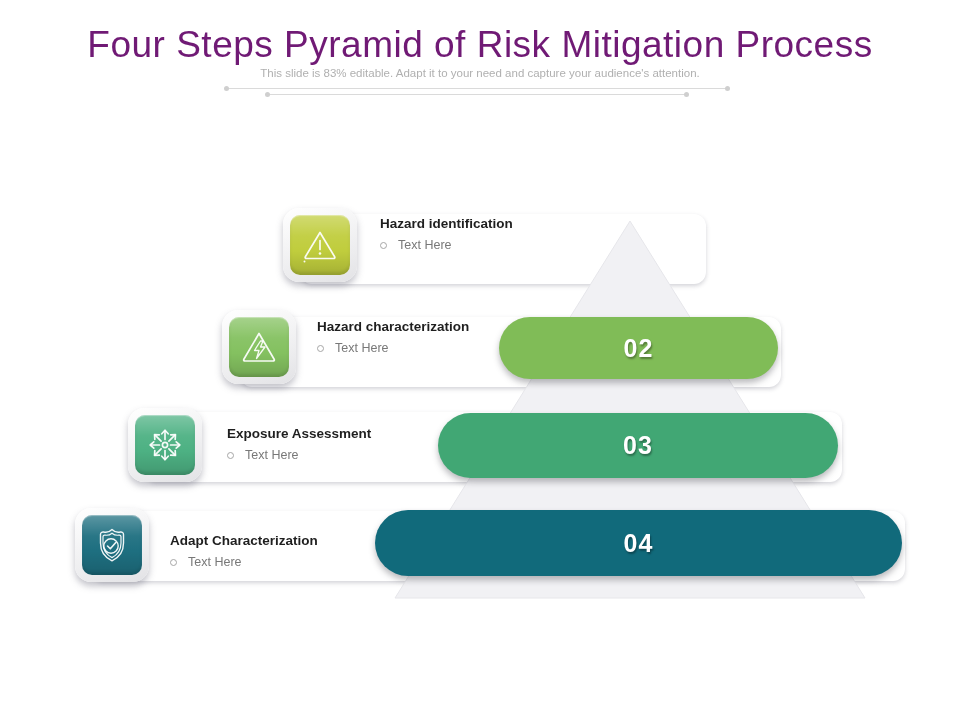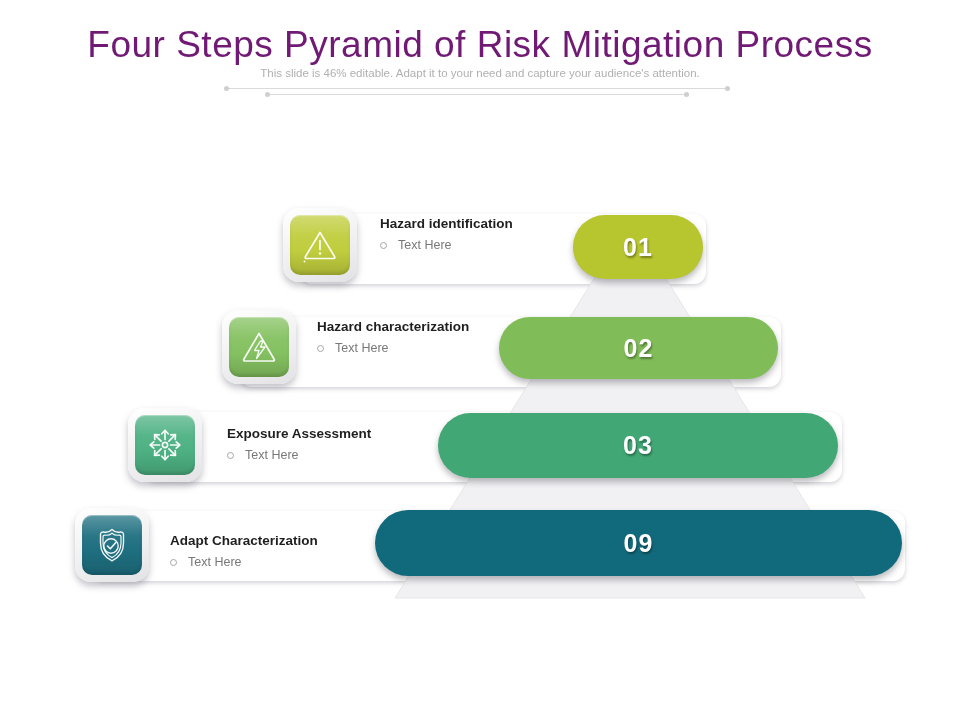--- a/index.html
+++ b/index.html
@@ -65,50 +65,47 @@
   #text-2 { left:317px; top:318px; width:155px; }
   #text-3 { left:227px; top:425px; width:250px; }
   #text-4 { left:170px; top:532px; width:250px; }
 </style>
 </head>
 <body>
 
 <div class="slide">
 
   <div class="title">Four Steps Pyramid of Risk Mitigation Process</div>
-  <div class="subtitle">This slide is 46% editable. Adapt it to your need and capture your audience's attention.</div>
+  <div class="subtitle">This slide is 83% editable. Adapt it to your need and capture your audience's attention.</div>
   <div class="divline" id="divline-a">
     <span class="dot left"></span>
     <span class="dot right"></span>
   </div>
   <div class="divline" id="divline-b">
     <span class="dot left"></span>
     <span class="dot right"></span>
   </div>
 
   <div class="row-card" id="card-1"></div>
   <div class="row-card" id="card-2"></div>
   <div class="row-card" id="card-3"></div>
   <div class="row-card" id="card-4"></div>
 
   <svg class="pyramid" width="480" height="386">
     <polygon points="240,5 475,382 5,382" style="fill: rgb(241, 241, 244); stroke: rgb(230, 230, 234);"></polygon>
   </svg>
 
-  <div class="pill" id="pill-1" style="background: rgb(183, 197, 47);">
-    <span class="num">01</span>
-  </div>
   <div class="pill" id="pill-2" style="background: rgb(128, 188, 87);">
     <span class="num">02</span>
   </div>
   <div class="pill" id="pill-3" style="background: rgb(65, 167, 116);">
     <span class="num">03</span>
   </div>
   <div class="pill" id="pill-4" style="background: rgb(17, 106, 123);">
-    <span class="num">09</span>
+    <span class="num">04</span>
   </div>
 
   <div class="icon-frame" id="icon-1">
     <div class="icon-inner" style="background-color: rgb(192, 205, 61);">
       <svg class="glyph" width="44" height="44" viewBox="0 0 44 44">
         <path d="M22 9.5 L36.5 33.5 Q37.6 35.5 35.2 35.5 H8.8 Q6.4 35.5 7.5 33.5 Z"></path>
         <line x1="22" y1="17.5" x2="22" y2="26.5"></line>
         <circle cx="22" cy="30.5" r="1.3" fill="rgba(255,255,255,0.93)" stroke="none"></circle>
         <circle cx="6.5" cy="38.5" r="1.0" fill="rgba(255,255,255,0.93)" stroke="none"></circle>
       </svg>

